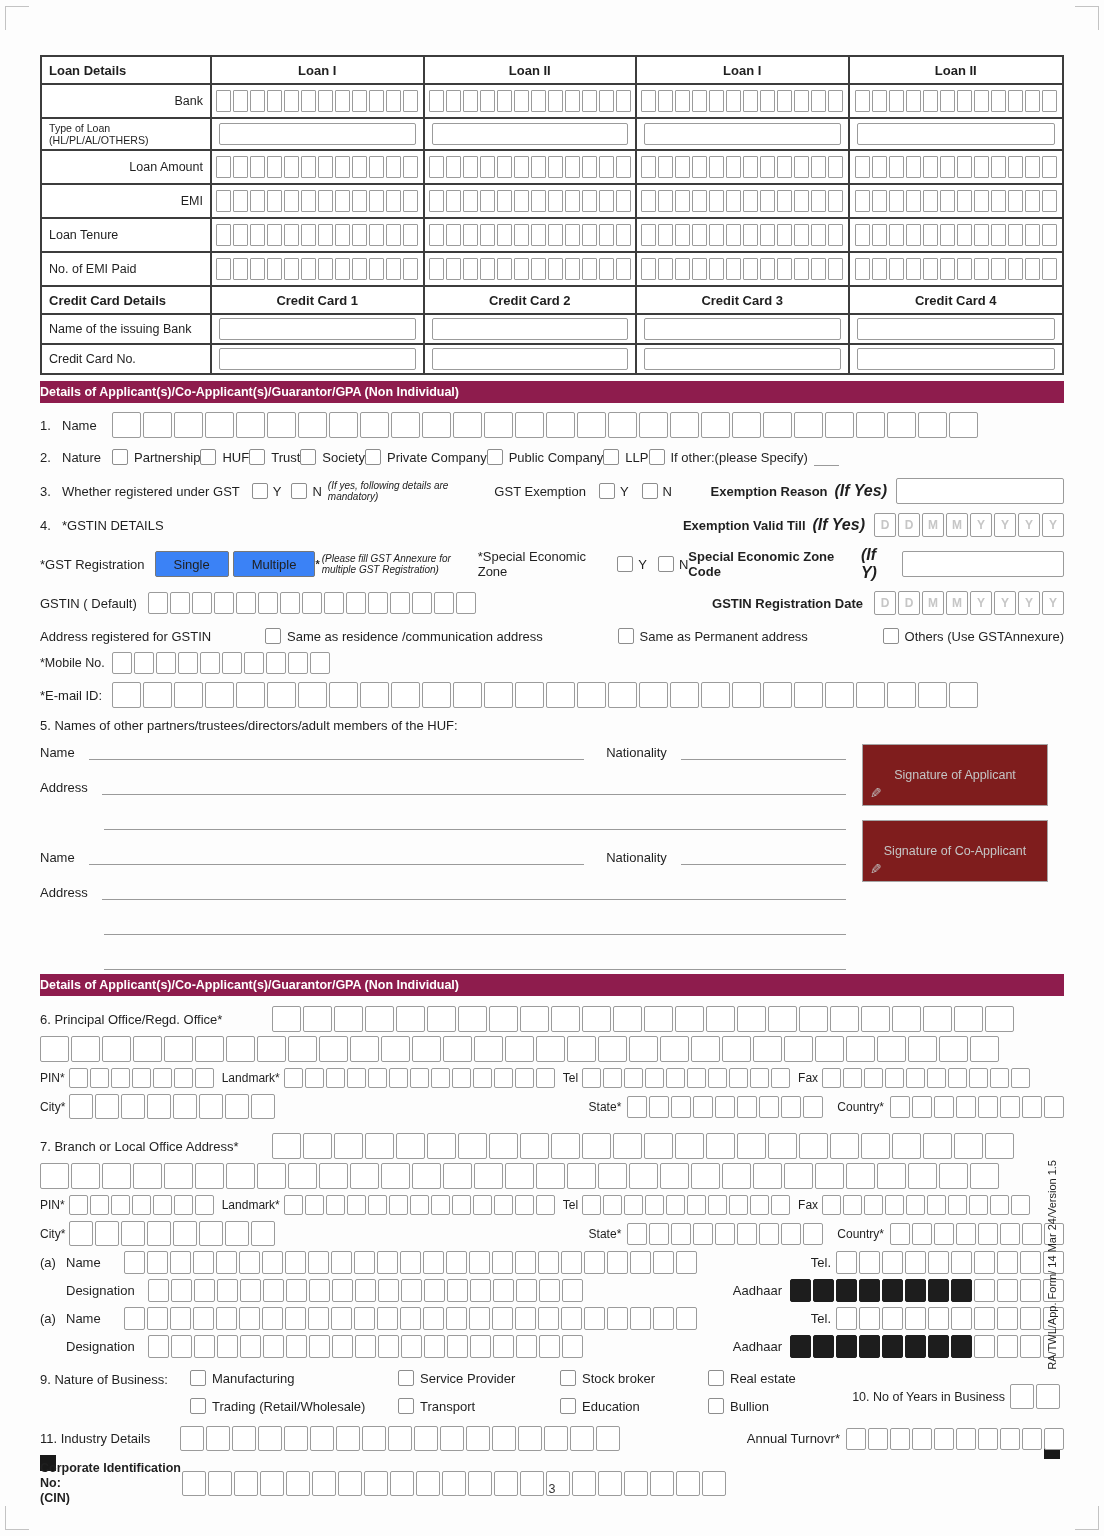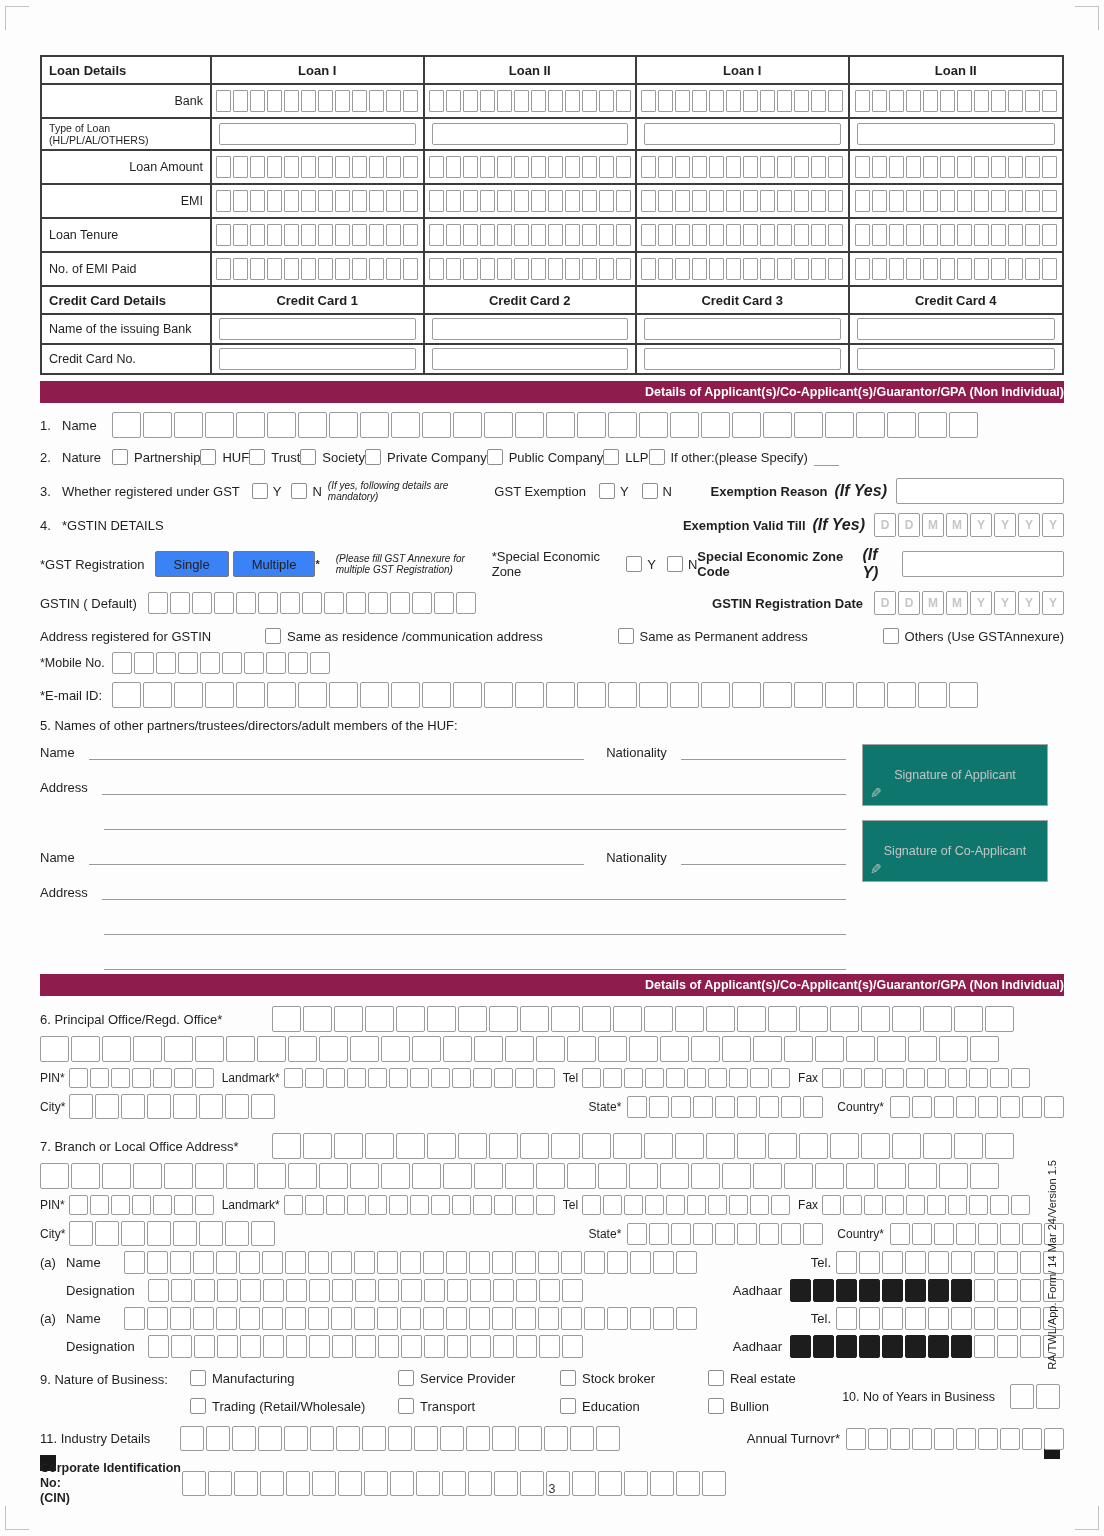--- a/index.html
+++ b/index.html
@@ -32,21 +32,21 @@
 .lt-c{display:flex;align-items:center;padding:3px 4px;border-right:2px solid #3c3c3c;min-height:26px}
 .lt-c:last-child{border-right:none}
 .lt-c.hd{justify-content:center;font-weight:bold;font-size:13px}
 .lt-c.lbl{font-size:12.5px;padding-left:7px}
 .lt-c.lbl.b{font-weight:bold;font-size:13px}
 .lt-c.lbl.ra{justify-content:flex-end;padding-right:7px}
 .lt-c.lbl.tiny{font-size:10.6px}
 .lt-c.bxc{justify-content:center;min-height:32px}
 .lineinput{height:22px;border:1px solid #9b9b9b;border-radius:2px;background:#fff;flex:1;margin:0 3px}
 
-.banner{margin-top:6px;height:22px;display:flex;align-items:center;justify-content:flex-end;color:#fff;font-weight:bold;font-size:12.5px}
+.banner{margin-top:6px;height:22px;display:flex;align-items:center;justify-content:flex-start;color:#fff;font-weight:bold;font-size:12.5px}
 
 .frow{display:flex;align-items:center;margin-top:9px;min-height:24px}
 .no{width:22px;flex:none}
 .lab{flex:none}
 .bold{font-weight:normal}
 .semi{font-weight:600}
 .hint{font-style:italic;font-size:16px;font-weight:700;margin:0 4px 0 2px}
 .note2{font-style:italic;font-size:10px;line-height:1.12;width:128px;flex:none;margin-left:6px;font-weight:400;color:#222}
 .cb{flex:none;width:16px;height:16px;border:1.4px solid #8d8d8d;border-radius:2px;background:#fff;display:inline-block;vertical-align:middle}
 .cbg{display:inline-flex;align-items:center;gap:6px}
@@ -54,35 +54,35 @@
 .optbtn{flex:none;height:26px;border:1.5px solid #777;border-radius:2px;background:#3b82f6;display:inline-flex;align-items:center;justify-content:center;padding:0 18px;font-size:13px}
 .star{font-weight:bold}
 .uline{display:inline-block;border-bottom:1px solid #9a9a9a;height:18px}
 .f1{flex:1}.f3{flex:3}
 
 .s5body{position:relative;margin-top:2px;height:238px}
 .s5left{position:absolute;left:0;top:0;width:806px}
 .s5row{display:flex;align-items:flex-end;height:20px;margin-top:15px}
 .s5row .lab{margin-right:14px}
 .s5row .nat{margin-left:22px}
-.sigbox{position:absolute;width:186px;height:62px;border:1px solid #a5a5a5;background:#0f766e;display:flex;align-items:center;justify-content:center;text-align:center;color:#c5c5c5;font-size:12.5px;line-height:1.2;padding:0 14px}
+.sigbox{position:absolute;width:186px;height:62px;border:1px solid #a5a5a5;background:#7f1d1d;display:flex;align-items:center;justify-content:center;text-align:center;color:#c5c5c5;font-size:12.5px;line-height:1.2;padding:0 14px}
 .sigbox .pen{position:absolute;left:7px;bottom:3px;font-size:14px;color:#c0c0c0;transform:scaleX(-1)}
 .sb1{left:822px;top:8px}
 .sb2{left:822px;top:84px}
 
 .addrA{margin-top:10px}
 .addrA .lab{width:232px}
 .rowtight{margin-top:4px;min-height:24px}
 .g{display:inline-flex;align-items:center;gap:5px}
 .mla{margin-left:auto}
 
 .s8 .lab1{width:26px}
 
 .natgrid{display:grid;grid-template-columns:208px 162px 148px 128px;grid-row-gap:12px;align-items:center}
-.yearsblk{display:flex;align-items:center;gap:15px;margin-left:auto;margin-right:4px}
+.yearsblk{display:flex;align-items:center;gap:5px;margin-left:auto;margin-right:4px}
 
 .lab2l{flex:none;font-weight:bold;font-size:12.5px;line-height:1.2}
 .botrow{margin-top:10px}
 .sidenote{position:absolute;left:1046px;top:1160px;writing-mode:vertical-rl;transform:rotate(180deg);font-size:11px;color:#1f1f1f;white-space:nowrap}
 .pageno{position:absolute;left:0;top:1482px;width:1104px;text-align:center;font-size:12.5px;color:#333}
 </style>
 </head>
 <body>
 
 <div class="mark tl"></div>
@@ -615,21 +615,21 @@
           <span class="cbox">Y</span>
         </span>
     </span>
   </div>
 
   <div class="frow">
     <span class="lab">*GST Registration</span>
     <span class="optbtn" style="margin-left:10px">Single</span>
     <span class="optbtn" style="margin-left:4px">Multiple</span>
     <sup class="star">*</sup>
-    <span class="note2" style="width:150px;margin-left:16px">(Please fill GST Annexure for multiple GST Registration)</span>
+    <span class="note2" style="width:150px;margin-left:2px">(Please fill GST Annexure for multiple GST Registration)</span>
     <span class="g" style="margin-left:6px">
         <span>*Special Economic Zone</span>
       <span class="cb" style="margin-left:4px"></span>
         <span>Y</span>
       <span class="cb" style="margin-left:6px"></span>
         <span>N</span>
     </span>
     <span class="g mla">
         <span class="semi">Special Economic Zone Code</span>
         <span class="hint">(If Y)</span>

